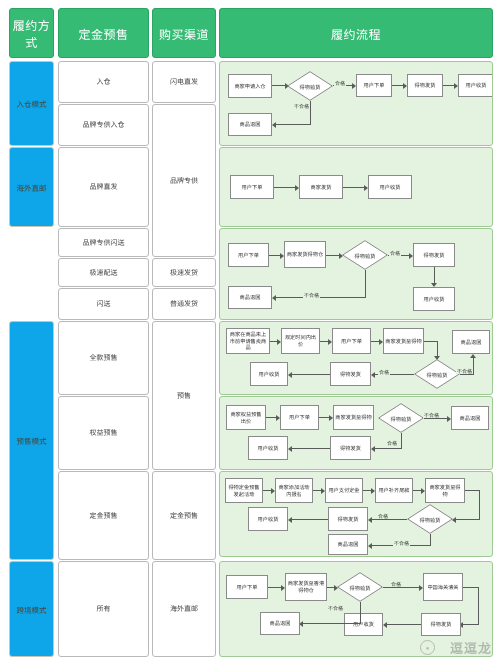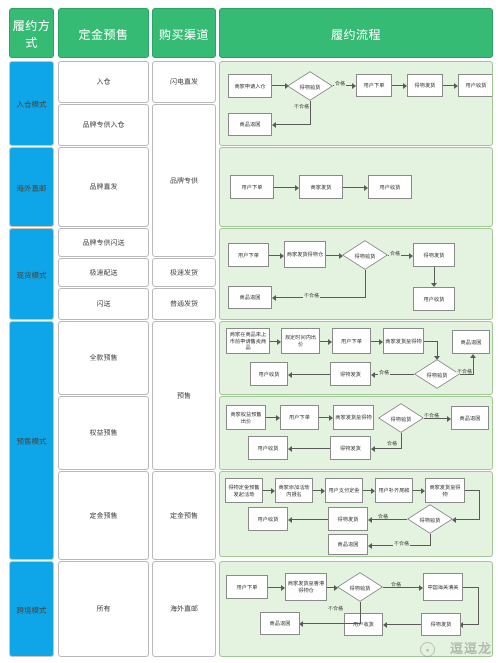--- a/index.html
+++ b/index.html
@@ -55,21 +55,21 @@
   .lnv{width:1px;}
   .arw{position:absolute;width:0;height:0;}
   .arw.r{border-top:3px solid transparent;border-bottom:3px solid transparent;border-left:4px solid #5a5a5a;}
   .arw.l{border-top:3px solid transparent;border-bottom:3px solid transparent;border-right:4px solid #5a5a5a;}
   .arw.d{border-left:3px solid transparent;border-right:3px solid transparent;border-top:4px solid #5a5a5a;}
   .arw.u{border-left:3px solid transparent;border-right:3px solid transparent;border-bottom:4px solid #5a5a5a;}
   .edgelbl{position:absolute;font-size:5px;color:#3b3b3b;background:#e4f3df;padding:0 1px;white-space:nowrap;}
 
   
   .wm{
-    position:absolute;right:8px;bottom:6px;display:flex;align-items:flex-end;
+    position:absolute;right:8px;bottom:6px;display:flex;align-items:center;
     gap:15px;opacity:.55;margin-top:32px;
   }
   .wm .wmring{
     width:13px;height:13px;border-radius:50%;border:1.4px solid #8a8a8a;
     display:flex;align-items:center;justify-content:center;font-size:6px;color:#8a8a8a;
   }
   .wm .wmtxt{font-size:13px;color:#8a8a8a;font-weight:bold;letter-spacing:1px;}
 </style>
 </head>
 <body>
@@ -87,23 +87,20 @@
   </div>
   <div class="hdr" style="left:219px;top:8px;width:272px;height:48px;">
     <span>履约流程</span>
   </div>
 
   <div class="modecell" style="left:9px;top:61px;width:43px;height:83px;">
     <span>入仓模式</span>
   </div>
   <div class="modecell" style="left:9px;top:147px;width:43px;height:78px;">
     <span>海外直邮</span>
-  </div>
-  <div class="modecell" style="left:9px;top:228px;width:43px;height:90px;">
-    <span>现货模式</span>
   </div>
   <div class="modecell" style="left:9px;top:561px;width:43px;height:94px;">
     <span>跨境模式</span>
   </div>
   <div class="modecell" style="left:9px;top:321px;width:43px;height:237px;">
     <span>预售模式</span>
   </div>
 
   <div class="plaincell" style="left:58px;top:61px;width:89px;height:40px;">
     <span>入仓</span>

